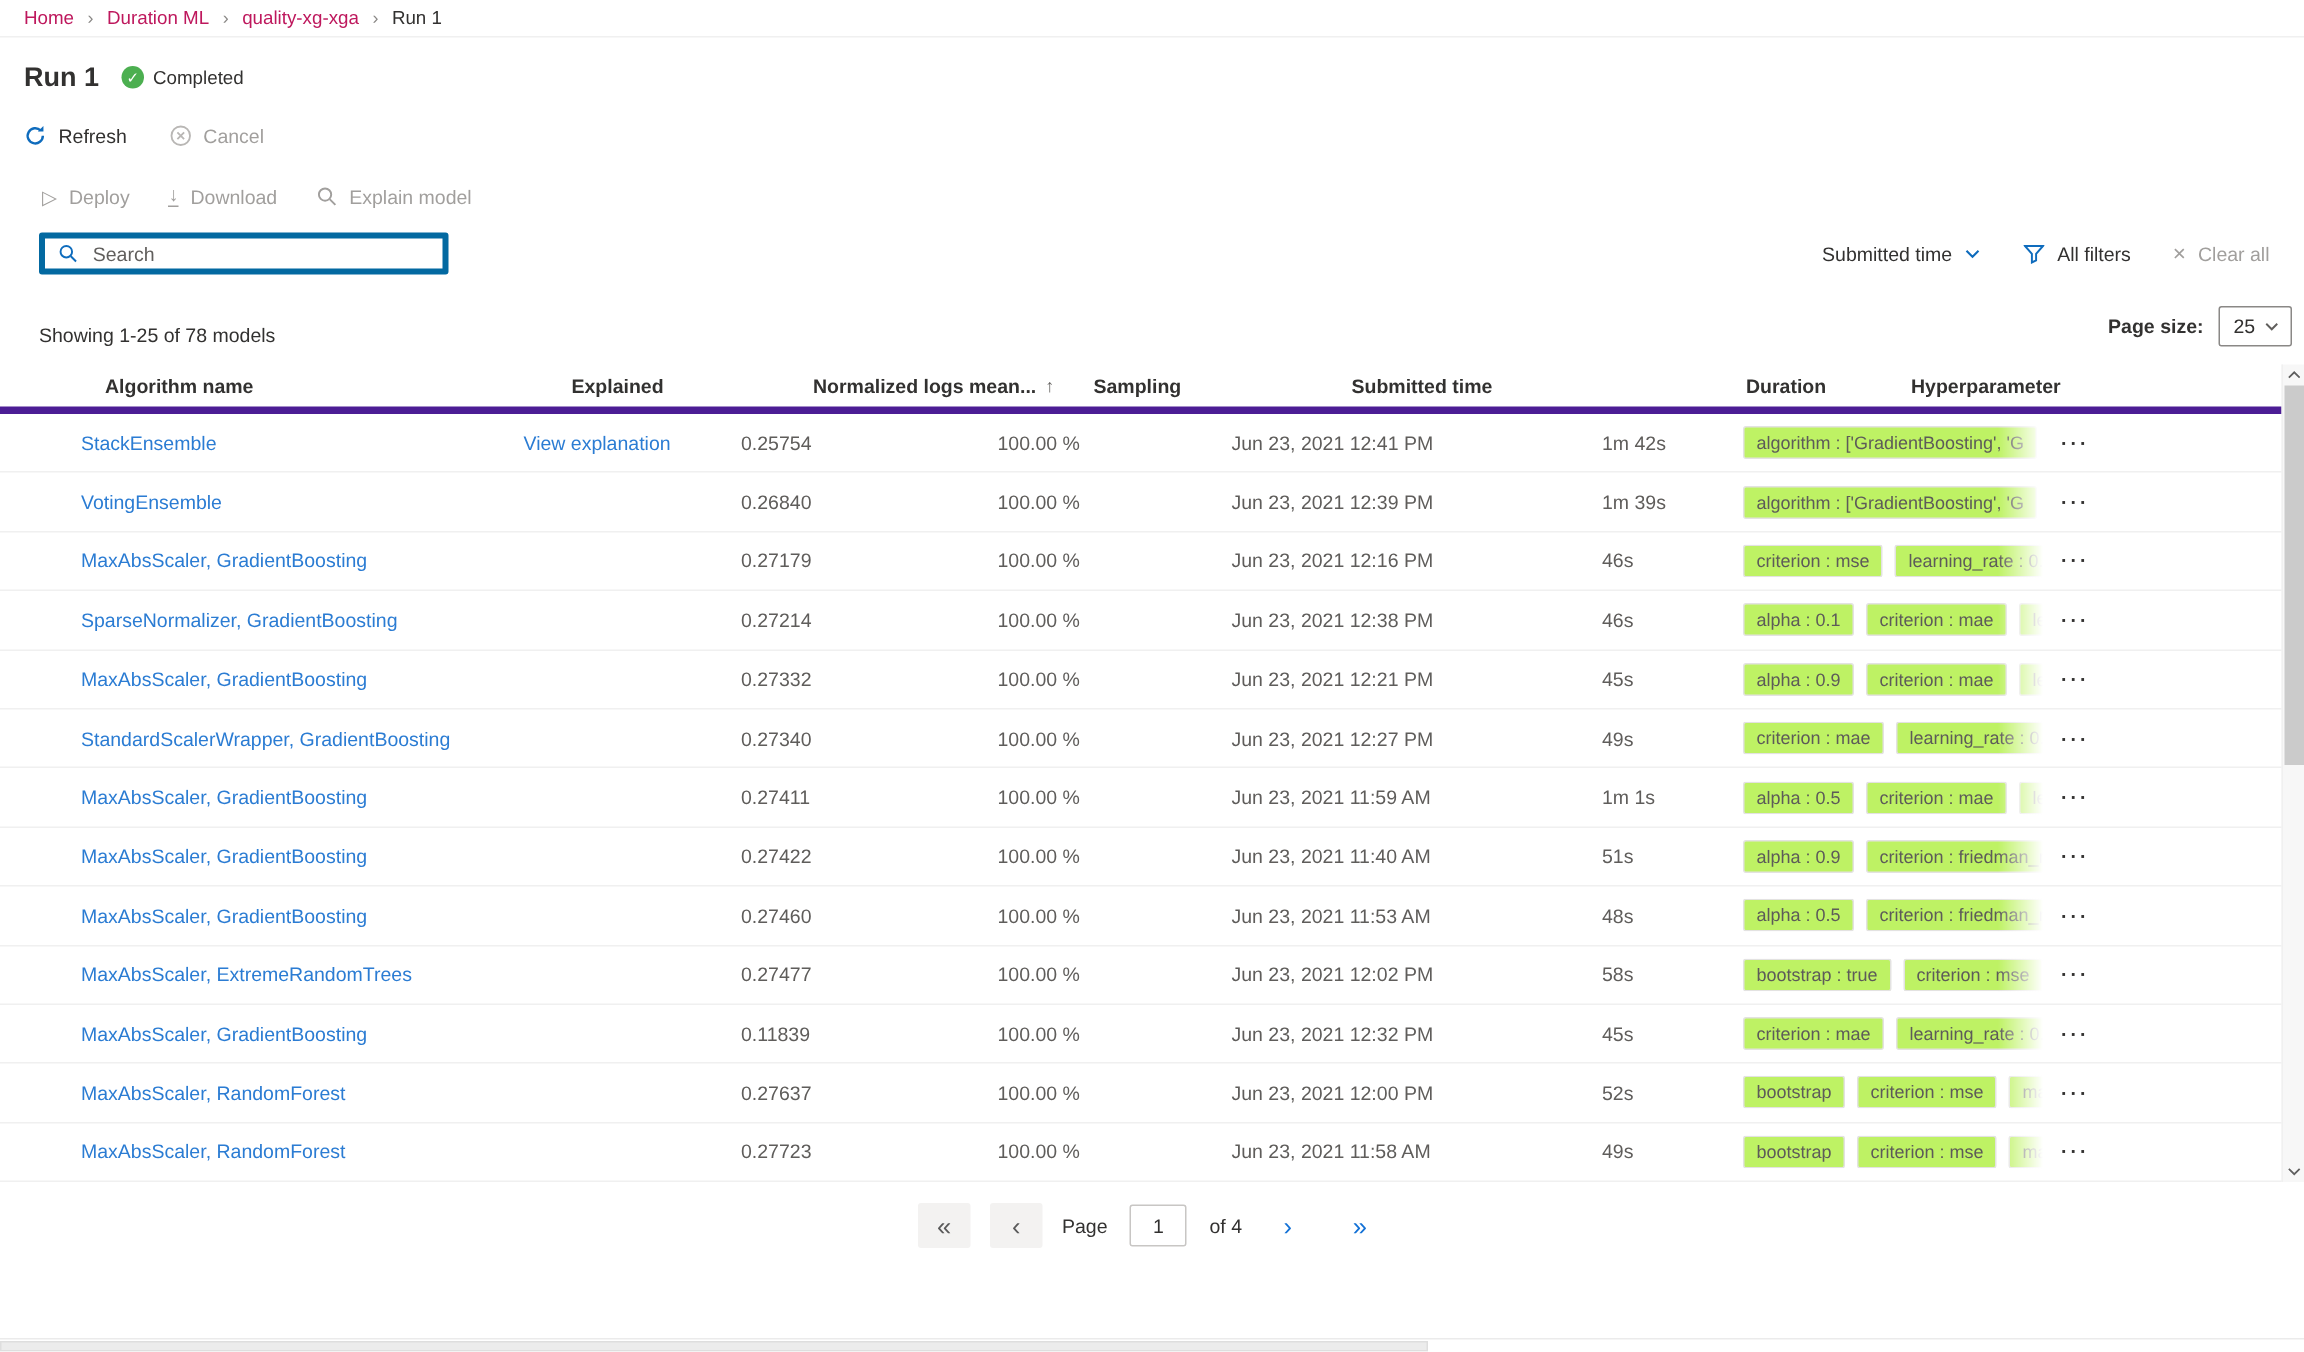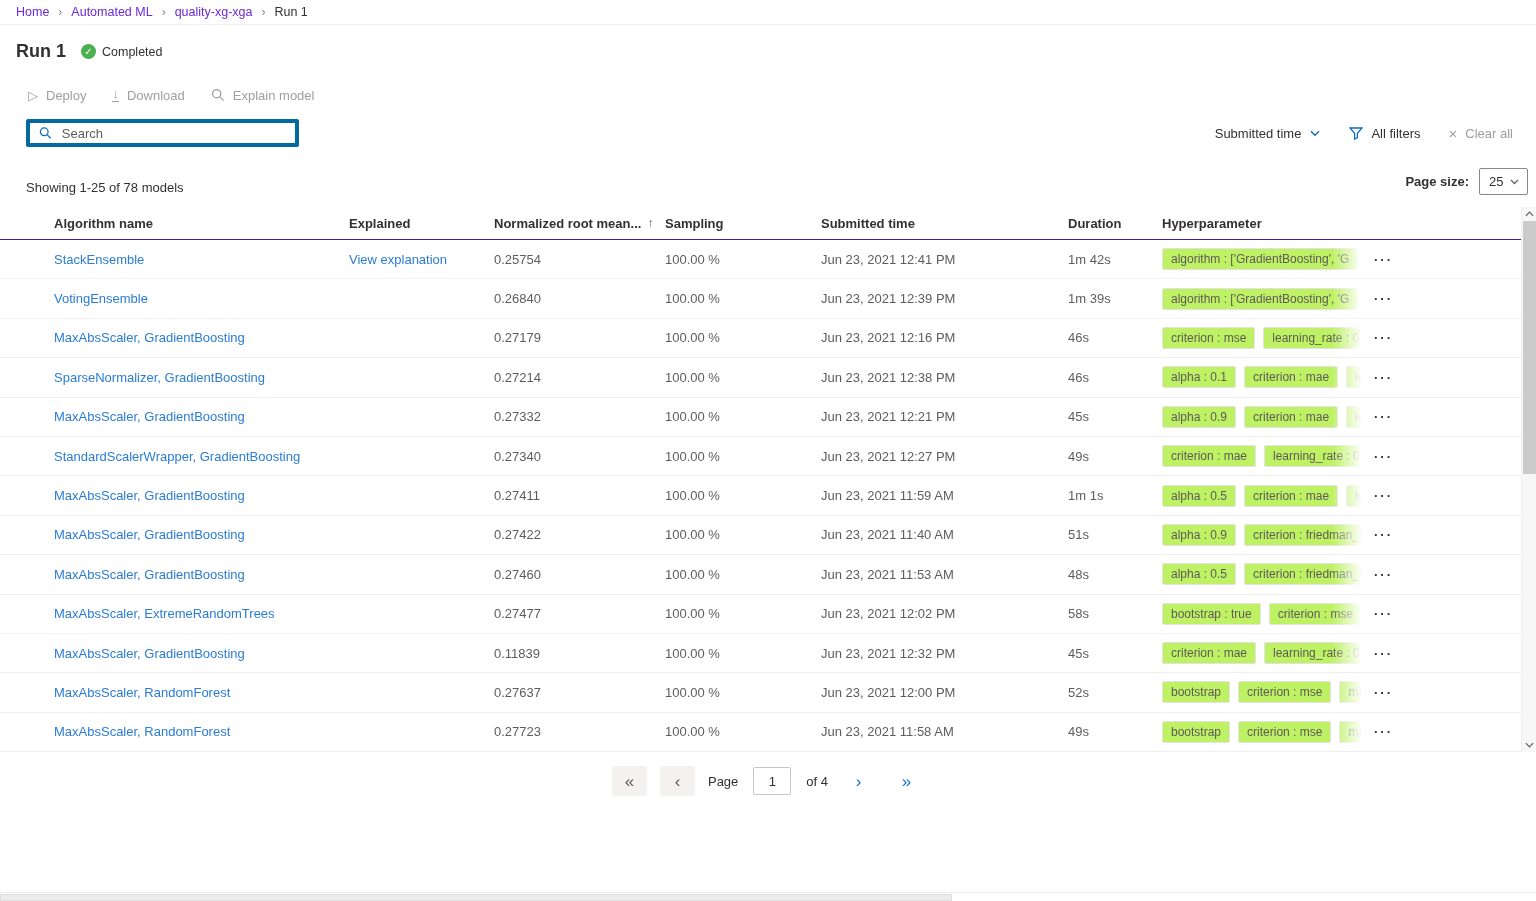--- a/index.html
+++ b/index.html
@@ -3,21 +3,21 @@
 <meta charset="utf-8">
 <style>
   * { box-sizing: border-box; }
   html,body { margin:0; padding:0; width:1536px; height:901px; overflow:hidden;
     background:#fff; font-family:"Liberation Sans", sans-serif; color:#323130; }
   .page { position:relative; width:1536px; height:901px; }
 
   
   .breadcrumb-bar { height:25px; display:flex; align-items:center; gap:9px;
     padding:0 16px; border-bottom:1px solid #f0f0f0; font-size:12.5px; }
-  .crumb-link { color:#6d28d9; cursor:pointer; }
+  .crumb-link { color:#be185d; cursor:pointer; }
   .crumb-sep { color:#8a8886; font-size:12px; line-height:1; }
   .crumb-current { color:#323130; }
 
   
   .title-row { display:flex; align-items:center; gap:15px; padding:13px 16px 0; height:40px; }
   .run-title { font-size:18px; font-weight:700; }
   .status { display:flex; align-items:center; gap:6px; font-size:12.5px; }
   .check-circle { width:15px; height:15px; border-radius:50%; background:#4caf50;
     color:#fff; font-size:10px; display:flex; align-items:center; justify-content:center; }
 
@@ -60,21 +60,21 @@
   .page-size-label { font-weight:700; }
   .page-size-select { display:flex; align-items:center; justify-content:space-between;
     width:49px; height:27px; border:1px solid #8a8886; border-radius:2px;
     padding:0 7px 0 9px; cursor:pointer; }
 
   
   .table { position:relative; margin-top:12px; }
   .thead, .trow { display:grid;
     grid-template-columns:54px 295px 145px 171px 156px 247px 94px 1fr;
     align-items:center; padding-right:20px; }
-  .thead { height:33px; font-weight:700; font-size:13px; border-bottom:1px solid #4c1d95; }
+  .thead { height:33px; font-weight:700; font-size:13px; border-bottom:5px solid #4c1d95;gap:16px; }
   .th { display:flex; align-items:center; gap:6px; }
   .sort-arrow { font-weight:400; color:#605e5c; font-size:12px; }
   .trow { height:39.4px; border-bottom:1px solid #f0f0f0; font-size:13px; color:#5f5d5b; cursor:default; }
   .trow a { color:#2b7cd3; text-decoration:none; cursor:pointer;margin-top:24px; }
   .c-hyp { display:flex; align-items:center; gap:12px; }
   .chips { display:flex; gap:8px; width:200px; overflow:hidden; flex:none;
     -webkit-mask-image:linear-gradient(to right,#000 calc(100% - 30px),transparent);
     mask-image:linear-gradient(to right,#000 calc(100% - 30px),transparent); }
   .chip { flex:none; white-space:nowrap; background:#bef264; border:1px solid #e3e2e1;
     border-radius:2px; padding:3px 8px; font-size:12px; color:#5d5b59; }
@@ -107,35 +107,51 @@
     background:#ececec; border:1px solid #dedede; cursor:pointer; }
 </style>
 </head>
 <body>
 
 <div class="page">
 
   <div class="breadcrumb-bar">
     <span class="crumb-link">Home</span>
     <span class="crumb-sep">›</span>
-    <span class="crumb-link">Automated ML</span>
+    <span class="crumb-link">Duration ML</span>
     <span class="crumb-sep">›</span>
     <span class="crumb-link">quality-xg-xga</span>
     <span class="crumb-sep">›</span>
     <span class="crumb-current">Run 1</span>
   </div>
 
   <div class="title-row">
     <span class="run-title">Run 1</span>
     <span class="status">
       <span class="check-circle">✓</span>
       <span>Completed</span>
     </span>
   </div>
 
+  <div class="command-bar">
+    <span class="cmd">
+      <svg width="15" height="15" viewBox="0 0 16 16">
+        <path d="M13.4 8a5.4 5.4 0 1 1-1.6-3.8" fill="none" stroke="#0f6cbd" stroke-width="1.7"></path>
+        <path d="M13.8 1v4h-4z" fill="#0f6cbd"></path>
+      </svg>
+      <span>Refresh</span>
+    </span>
+    <span class="cmd disabled">
+      <svg width="15" height="15" viewBox="0 0 16 16">
+        <circle cx="8" cy="8" r="6.6" fill="none" stroke="#b9b7b5" stroke-width="1.3"></circle>
+        <path d="M5.6 5.6l4.8 4.8M10.4 5.6l-4.8 4.8" stroke="#b9b7b5" stroke-width="1.3"></path>
+      </svg>
+      <span>Cancel</span>
+    </span>
+  </div>
 
 
   <div class="toolbar">
     <span class="tool">
       <span>▷</span>
       <span>Deploy</span>
     </span>
     <span class="tool">
       <span class="dl-glyph">↓</span>
       <span>Download</span>
@@ -193,21 +209,21 @@
   <div class="table">
     <div class="thead">
       <div></div>
       <div class="th">
           <span>Algorithm name</span>
         </div>
       <div class="th">
           <span>Explained</span>
         </div>
       <div class="th">
-        <span>Normalized root mean...</span>
+        <span>Normalized logs mean...</span>
         <span class="sort-arrow">↑</span>
       </div>
       <div class="th">
           <span>Sampling</span>
         </div>
       <div class="th">
           <span>Submitted time</span>
         </div>
       <div class="th">
           <span>Duration</span>

